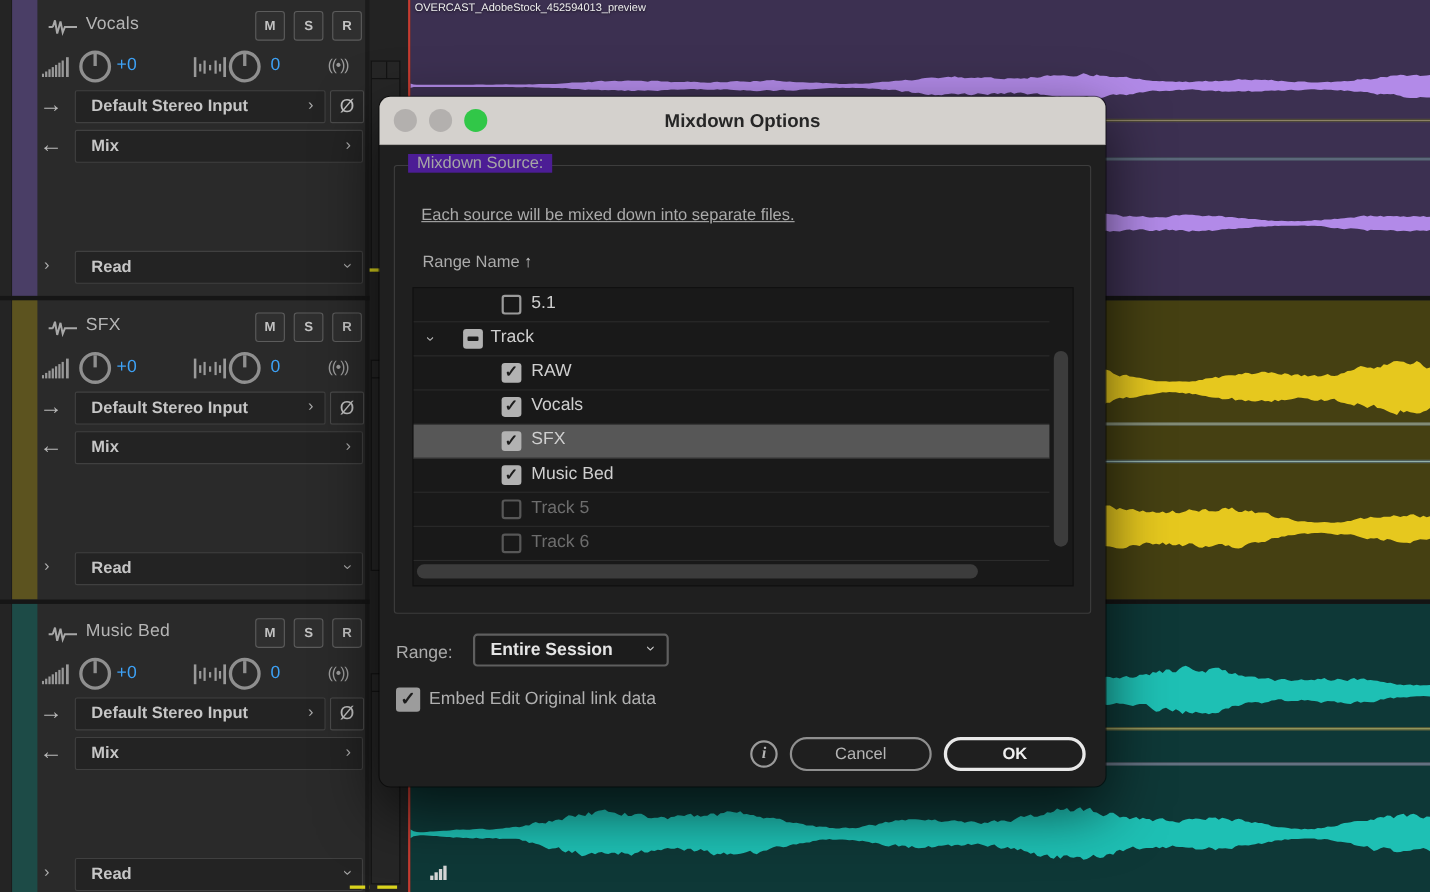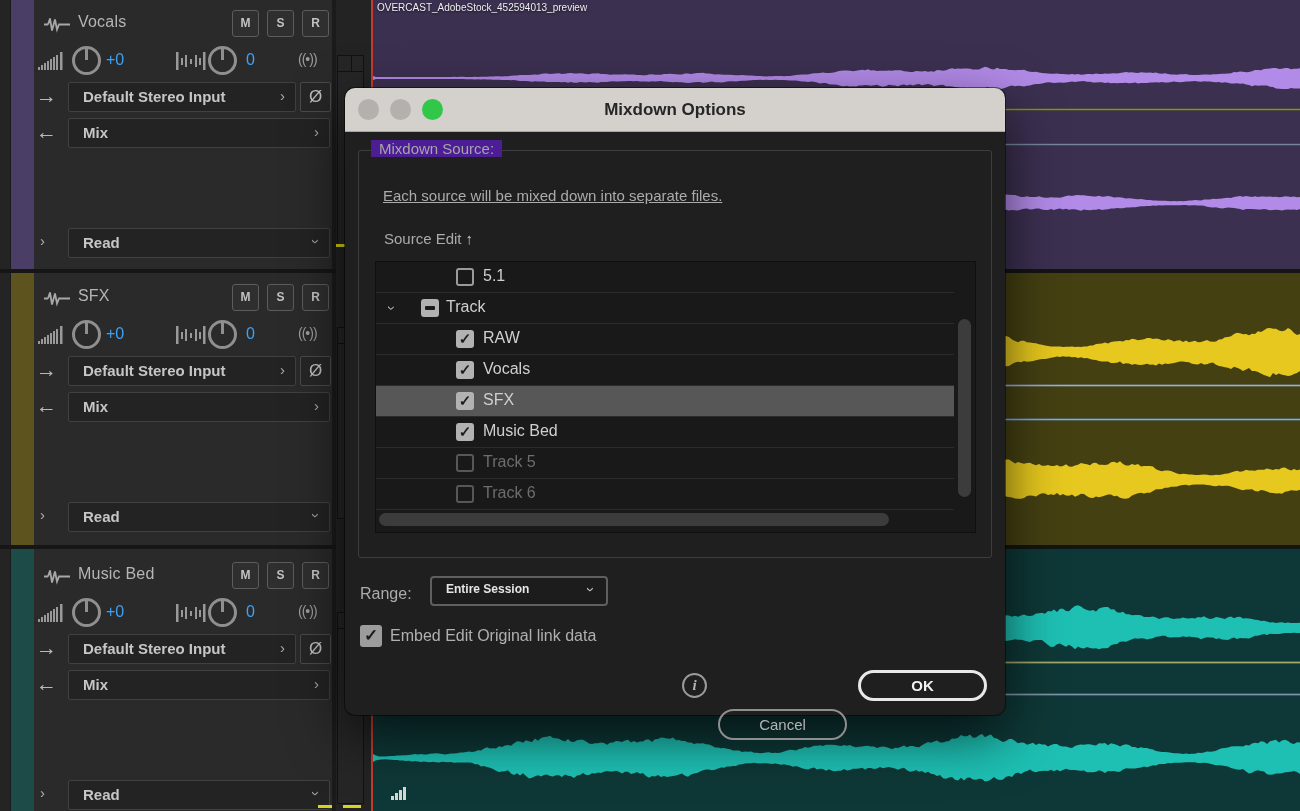--- a/index.html
+++ b/index.html
@@ -76,30 +76,30 @@
   .state-partial .cb::after { content:""; position:absolute; left:4px; top:7px; width:10px; height:4px; border-radius:1px; background:#1c1c1c; }
   .rlabel { position:absolute; top:5px; font-size:16px; color:#cfcfcf; white-space:nowrap; }
   .lvl0 .rlabel { left:70px; } .lvl1 .rlabel { left:107px; }
   .disabled .rlabel { color:#6d6d6d; }
   .rowchev { position:absolute; left:14px; top:7px; font-size:14px; color:#b5b5b5; transform:rotate(90deg); display:inline-block; }
   .vscroll { position:absolute; left:582px; top:57px; width:13px; height:178px; border-radius:7px; background:#3c3c3c; }
   .hscroll { position:absolute; left:3px; top:251px; width:510px; height:13px; border-radius:7px; background:#3c3c3c; }
 
   .range-label { position:absolute; left:15px; top:497px; font-size:16px; color:#ababab; }
   .range-dd { position:absolute; left:85px; top:488px; width:178px; height:30px; background:#1c1c1c; border:2px solid #5f5f5f; border-radius:4px; }
-  .range-dd .rdlabel { position:absolute; left:14px; top:4px; font-size:12px; font-weight:bold; color:#e5e5e5;text-align:right; }
+  .range-dd .rdlabel { position:absolute; left:14px; top:4px; font-size:16px; font-weight:bold; color:#e5e5e5;text-align:right; }
   .range-dd .rdchev { position:absolute; right:12px; top:3px; font-size:15px; color:#cfcfcf; transform:rotate(90deg); }
   .embed-cb { position:absolute; left:15px; top:537px; width:22px; height:22px; border-radius:3px; background:#9c9c9c; }
   .embed-cb::after { content:"✓"; position:absolute; width:100%; text-align:center; line-height:22px; color:#1c1c1c; font-size:17px; font-weight:bold; }
   .embed-label { position:absolute; left:45px; top:539px; font-size:16px; color:#b0b0b0; }
 
   .info-btn { position:absolute; left:337px; top:585px; width:25px; height:25px; border-radius:50%; border:2px solid #9a9a9a; background:transparent;
               color:#b5b5b5; font-family:"Liberation Serif",serif; font-size:15px; font-weight:bold; font-style:italic; text-align:center; line-height:21px; padding:0; }
   .pill { position:absolute; top:582px; width:129px; height:31px; border-radius:16px; background:transparent; text-align:center; padding:0; font-family:"Liberation Sans",sans-serif; }
-  .cancel-btn { left:373px; border:2px solid #8f8f8f; color:#b5b5b5; font-size:15px; line-height:27px;margin-top:39px; }
+  .cancel-btn { left:373px; border:2px solid #8f8f8f; color:#b5b5b5; font-size:15px; line-height:27px; }
   .ok-btn { left:513px; border:3px solid #e8e8e8; color:#f0f0f0; font-size:15px; font-weight:bold; line-height:25px; }
 </style>
 </head>
 <body>
 
 <div id="app">
 
   <div class="timeline">
     <div class="lane" id="lane0" style="top: 0px; height: 269px; background: rgb(60, 48, 81);">
         <svg width="927" height="269">
@@ -386,21 +386,21 @@
       <span class="tl one"></span>
       <span class="tl two"></span>
       <span class="tl three"></span>
       <div class="dlg-title">Mixdown Options</div>
     </div>
 
     <div class="fieldset">
       <span class="fieldset-label">Mixdown Source:</span>
       <div class="fs-desc">Each source will be mixed down into separate files.</div>
       <div class="fs-colhead">
-        <span>Source Edit</span><span class="sort-arrow">↑</span>
+        <span>Range Name</span><span class="sort-arrow">↑</span>
       </div>
 
       <div class="listbox">
         <div class="lrow lvl1 state-unchecked" style="top:0">
           <span class="cb"></span>
           <span class="rlabel">5.1</span>
         </div>
         <div class="lrow lvl0 state-partial" style="top:31px">
           <span class="rowchev">›</span>
           <span class="cb"></span>

